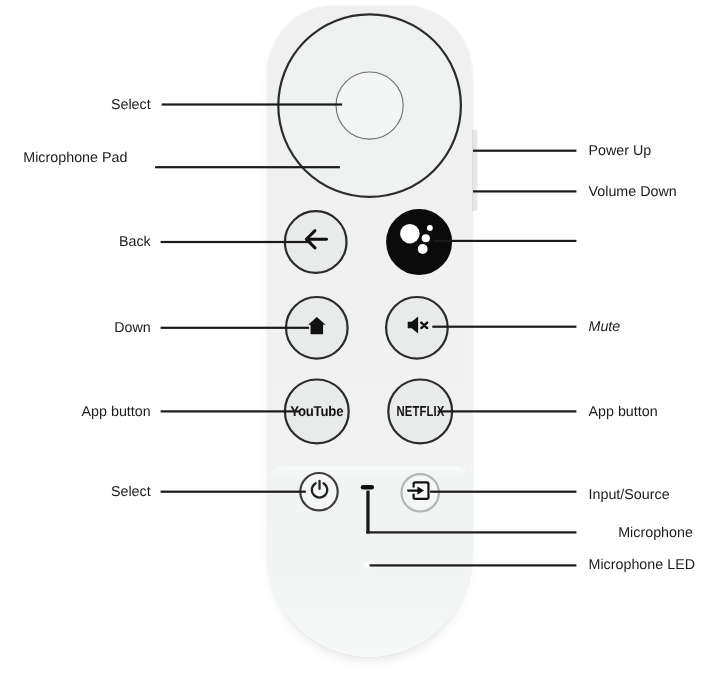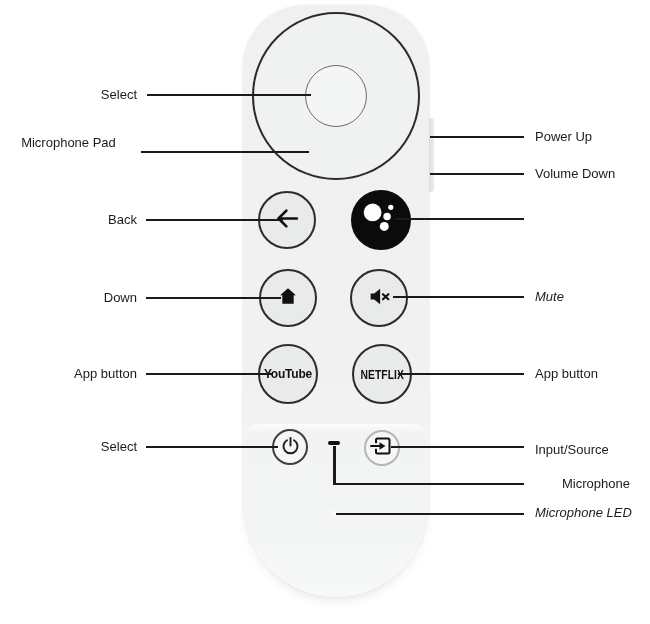--- a/index.html
+++ b/index.html
@@ -168,15 +168,15 @@
   <div class="lbl lbl-left" style="right:513px;top:289px;">Down</div>
   <div class="lbl lbl-left" style="right:513px;top:365px;">App button</div>
   <div class="lbl lbl-left" style="right:513px;top:438px;">Select</div>
 
   <div class="lbl" style="left:535px;top:128px;">Power Up</div>
   <div class="lbl" style="left:535px;top:165px;">Volume Down</div>
   <div class="lbl" style="left:535px;top:288px;font-style:italic;">Mute</div>
   <div class="lbl" style="left:535px;top:365px;">App button</div>
   <div class="lbl" style="left:535px;top:441px;">Input/Source</div>
   <div class="lbl" style="left:535px;top:475px;margin-left:27px;">Microphone</div>
-  <div class="lbl" style="left:535px;top:504px;font-style:italic;">Microphone LED</div>
+  <div class="lbl" style="left:535px;top:504px;">Microphone LED</div>
 
 </div>
 
 </body></html>

